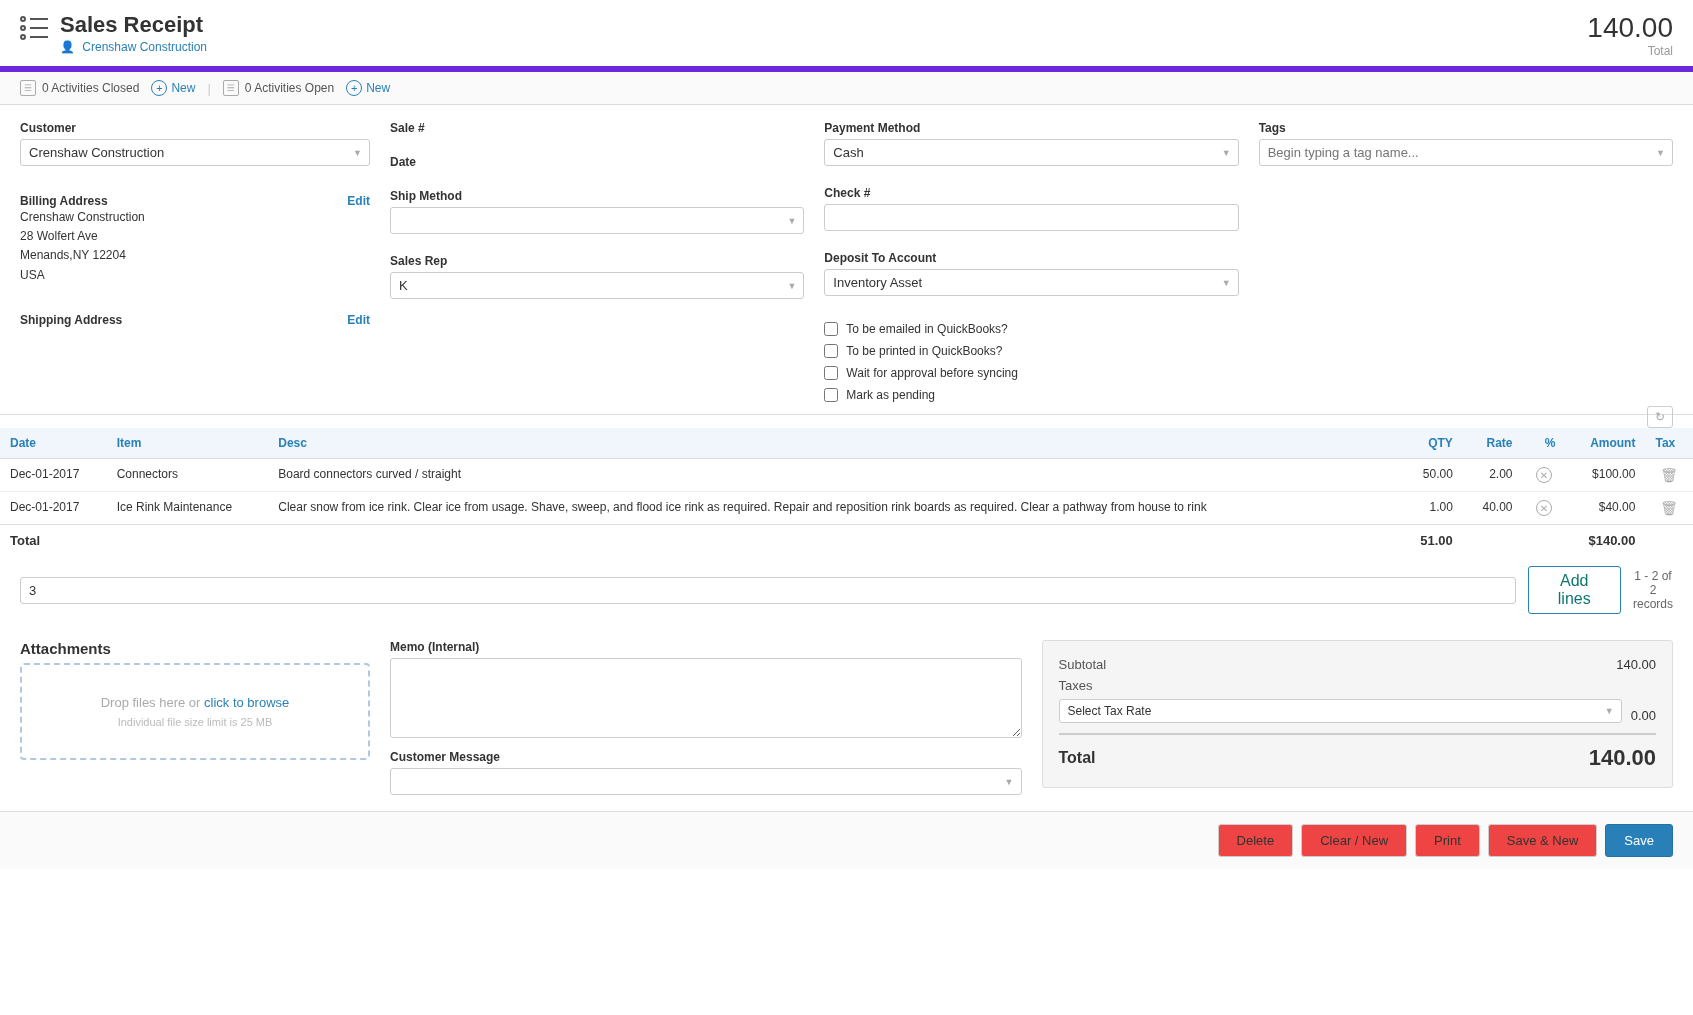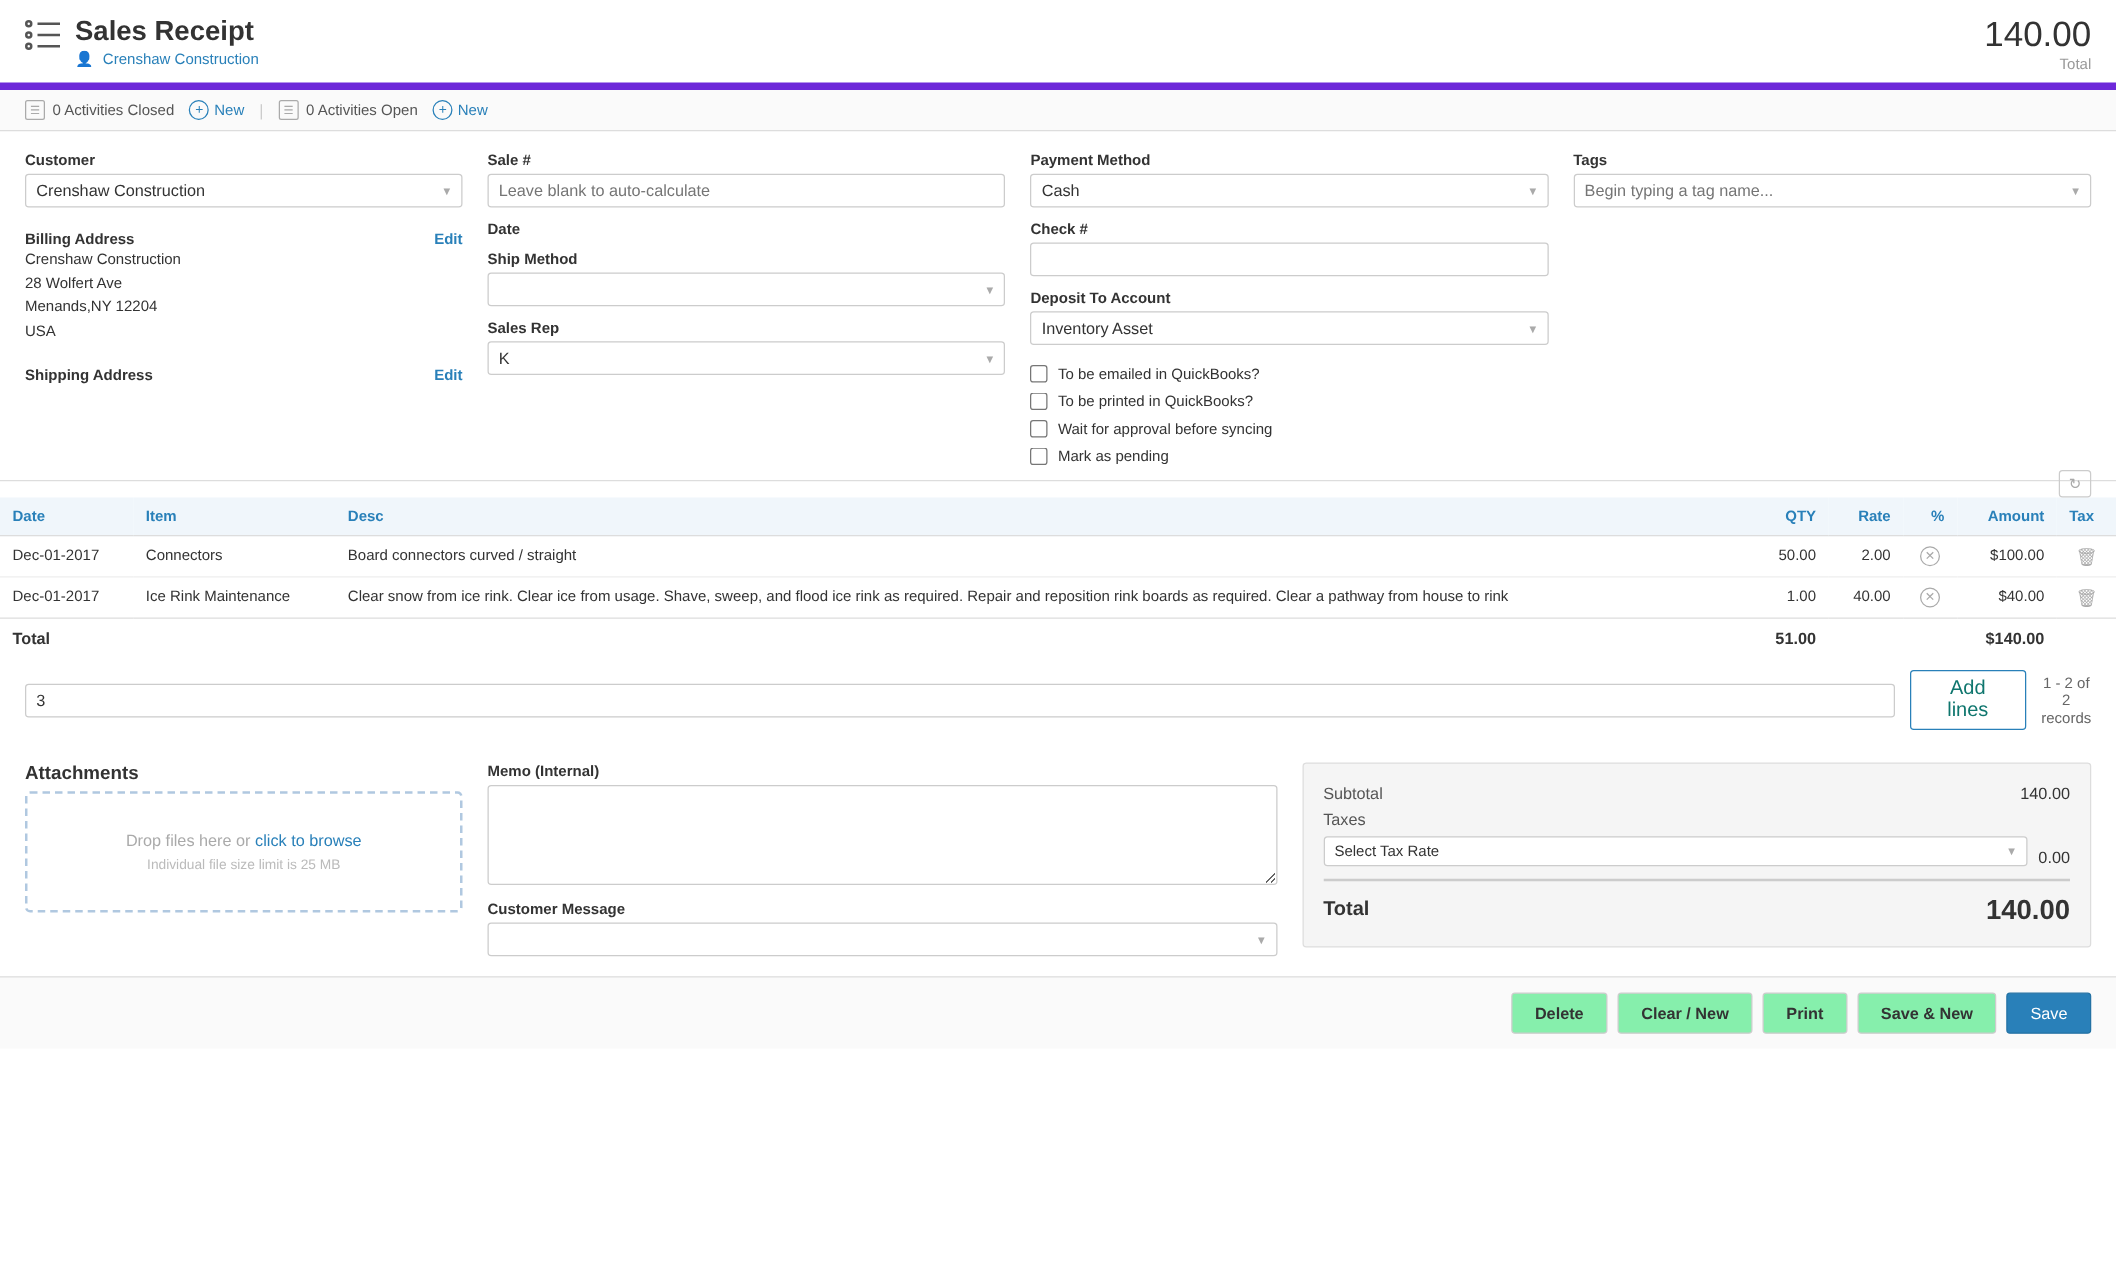--- a/index.html
+++ b/index.html
@@ -20,21 +20,21 @@
     .header-total-label { font-size: 12px; color: #999; }
 
     
     .activity-bar { display: flex; align-items: center; gap: 12px; padding: 8px 20px; border-bottom: 1px solid #ddd; background: #fafafa; }
     .activity-item { display: flex; align-items: center; gap: 6px; font-size: 12px; color: #555; }
     .activity-item .act-icon { width: 16px; height: 16px; border: 1px solid #aaa; border-radius: 2px; display: flex; align-items: center; justify-content: center; font-size: 9px; color: #aaa; }
     .activity-new { display: flex; align-items: center; gap: 4px; font-size: 12px; color: #2980b9; cursor: pointer; border: none; background: none; }
     .activity-new .plus-circle { width: 16px; height: 16px; border: 1.5px solid #2980b9; border-radius: 50%; display: flex; align-items: center; justify-content: center; font-size: 11px; color: #2980b9; }
     .activity-sep { color: #ccc; }
     .form-grid { display: grid; grid-template-columns: 350px 1fr 1fr 1fr; gap: 20px; }
-    .form-col { display: flex; flex-direction: column; gap: 10px; }
+    .form-col { display: flex; flex-direction: column; gap: 20px; }
     .field-group { display: flex; flex-direction: column; gap: 4px; }
     .field-label { font-size: 12px; font-weight: 600; color: #333; }
     .field-label-link { font-size: 12px; font-weight: 600; color: #2980b9; cursor: pointer; }
     .field-row-label { display: flex; justify-content: space-between; align-items: center; }
     input[type="text"], select, textarea {
       border: 1px solid #ccc; border-radius: 3px; padding: 5px 8px; font-size: 13px; color: #333; width: 100%; background: #fff;
     }
     .select-wrapper { position: relative; }
     .select-wrapper select { appearance: none; padding-right: 24px; }
     .select-wrapper::after { content: '▼'; position: absolute; right: 8px; top: 50%; transform: translateY(-50%); font-size: 9px; color: #aaa; pointer-events: none; }
@@ -87,21 +87,21 @@
     .tax-select-wrapper { display: flex; align-items: flex-end; gap: 9px; margin-bottom: 10px; }
     .tax-select-wrapper select { flex: 1; font-size: 12px; padding: 4px 8px; }
     .tax-value { font-size: 13px; color: #333; white-space: nowrap; }
     .totals-total-row { display: flex; justify-content: space-between; align-items: center; border-top: 2px solid #ccc; padding-top: 10px; margin-top: 6px; }
     .totals-total-row .total-label { font-size: 16px; font-weight: 700; }
     .totals-total-row .total-value { font-size: 22px; font-weight: 700; }
 
     
     .footer-buttons { display: flex; justify-content: flex-end; gap: 8px; padding: 12px 20px; border-top: 1px solid #ddd; background: #fafafa; }
     .btn { padding: 8px 18px; border-radius: 3px; font-size: 13px; cursor: pointer; }
-    .btn-default { background: #86efac; border: 1px solid #ccc; color: #333; font-weight: bold; }
+    .btn-default { background: #ef4444; border: 1px solid #ccc; color: #333; }
     .btn-primary { background: #2980b9; border: 1px solid #2472a4; color: #fff; }
 
     .section-label { font-size: 15px; font-weight: 700; color: #333; margin-bottom: 6px; }
     .refresh-btn { background: none; border: 1px solid #ccc; border-radius: 3px; padding: 3px 7px; font-size: 12px; color: #aaa; cursor: pointer; float: right; }
     .form-section-top { padding: 0 20px 0; }
   </style>
 </head>
 <body>
 
 <div class="header">
@@ -180,21 +180,20 @@
         <div class="field-row-label">
           <span class="field-label">Shipping Address</span>
           <span class="field-label-link">Edit</span>
         </div>
       </div>
     </div>
 
     <div class="form-col">
       <div class="field-group">
         <label class="field-label">Sale #</label>
-        <input type="text" placeholder="Leave blank to auto-calculate" style="">
       </div>
       <div class="field-group">
         <label class="field-label">Date</label>
       </div>
       <div class="field-group">
         <label class="field-label">Ship Method</label>
         <div class="select-wrapper">
           <select>
             <option value=""></option>
           </select>

